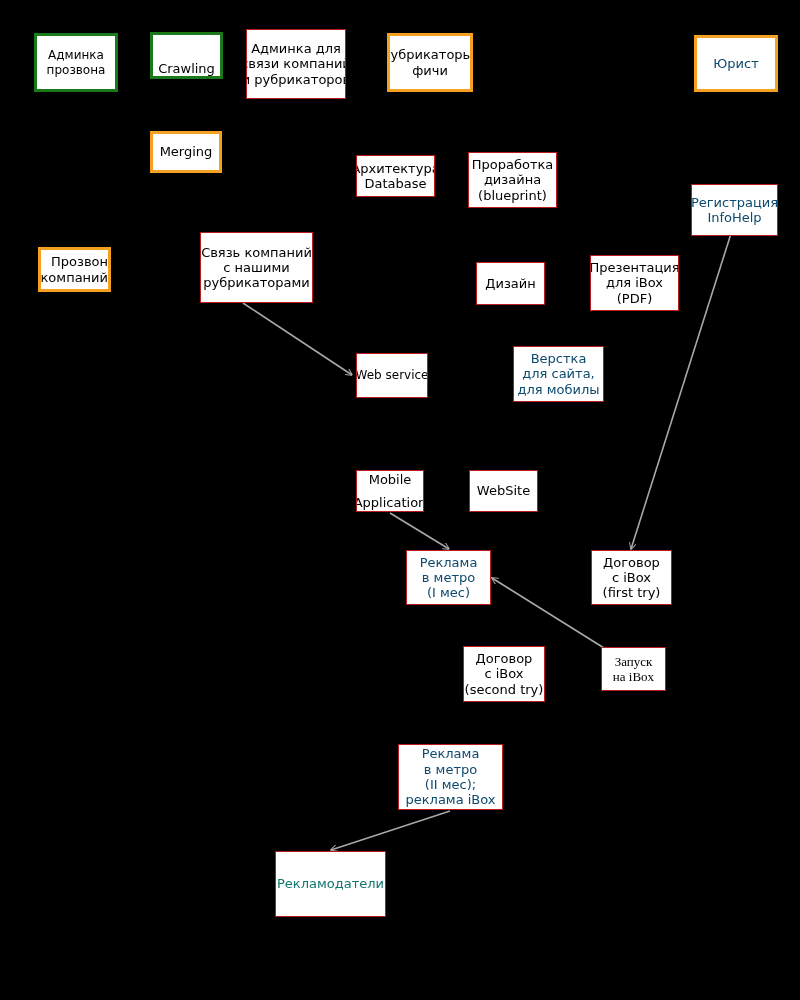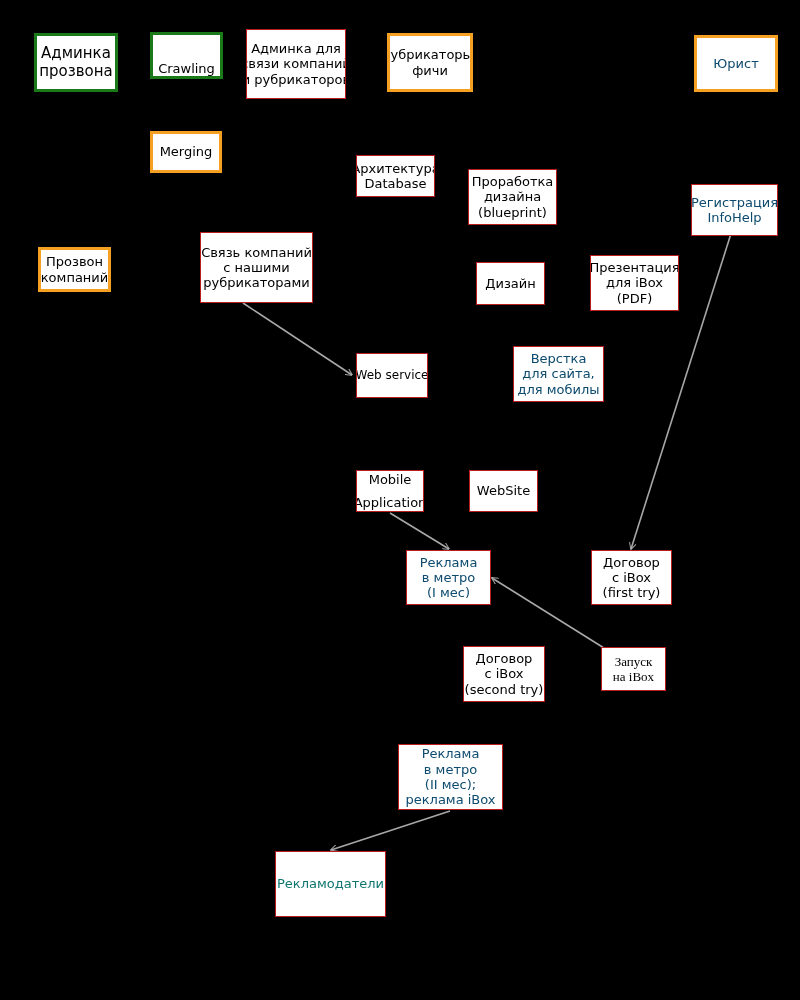--- a/index.html
+++ b/index.html
@@ -60,21 +60,21 @@
         </marker>
       </defs>
       <line x1="243" y1="303" x2="352" y2="375" stroke="#a8a8a8" stroke-width="1.6" marker-end="url(#arrow)"></line>
       <line x1="735" y1="221" x2="631" y2="549" stroke="#a8a8a8" stroke-width="1.6" marker-end="url(#arrow)"></line>
       <line x1="390" y1="513" x2="449" y2="549" stroke="#a8a8a8" stroke-width="1.6" marker-end="url(#arrow)"></line>
       <line x1="604" y1="648" x2="492" y2="578" stroke="#a8a8a8" stroke-width="1.6" marker-end="url(#arrow)"></line>
       <line x1="450" y1="811" x2="331" y2="850" stroke="#a8a8a8" stroke-width="1.6" marker-end="url(#arrow)"></line>
     </svg>
 
   <div id="node-layer">
-      <div class="node b-green t-black" style="left: 34px; top: 33px; width: 84px; height: 59px; font-size: 15px; text-align: right;">
+      <div class="node b-green t-black" style="left: 34px; top: 33px; width: 84px; height: 59px; font-size: 12px; text-align: right;">
         <span class="line">Админка</span>
         <span class="line">прозвона</span>
       </div>
       <div class="node b-green t-black" style="left: 150px; top: 32px; width: 73px; height: 47px; font-size: 13px; justify-content: flex-end;">
         <span class="line">Crawling</span>
       </div>
       <div class="node b-black t-black" style="left: 246px; top: 29px; width: 100px; height: 70px; font-size: 13px;">
         <span class="line">Админка для</span>
         <span class="line">связи компаний</span>
         <span class="line">и рубрикаторов</span>
@@ -86,30 +86,30 @@
       <div class="node b-orange t-blue" style="left: 694px; top: 35px; width: 84px; height: 57px; font-size: 13px;">
         <span class="line">Юрист</span>
       </div>
       <div class="node b-orange t-black" style="left: 150px; top: 131px; width: 72px; height: 42px; font-size: 13px;">
         <span class="line">Merging</span>
       </div>
       <div class="node b-black t-black" style="left: 356px; top: 155px; width: 79px; height: 42px; font-size: 13px;">
         <span class="line">Архитектура</span>
         <span class="line">Database</span>
       </div>
-      <div class="node b-black t-black" style="left: 468px; top: 169px; width: 89px; height: 56px; font-size: 13px;">
+      <div class="node b-black t-black" style="left: 468px; top: 152px; width: 89px; height: 56px; font-size: 13px;">
         <span class="line">Проработка</span>
         <span class="line">дизайна</span>
         <span class="line">(blueprint)</span>
       </div>
       <div class="node b-black t-blue" style="left: 691px; top: 184px; width: 87px; height: 52px; font-size: 13px;">
         <span class="line">Регистрация</span>
         <span class="line">InfoHelp</span>
       </div>
-      <div class="node b-orange t-black" style="left: 38px; top: 247px; width: 73px; height: 45px; font-size: 13px;">
+      <div class="node b-orange t-black" style="left: 38px; top: 247px; width: 73px; height: 45px; font-size: 13px; align-items: flex-end;">
         <span class="line">Прозвон</span>
         <span class="line">компаний</span>
       </div>
       <div class="node b-black t-black" style="left: 200px; top: 232px; width: 113px; height: 71px; font-size: 13px;">
         <span class="line">Связь компаний</span>
         <span class="line">с нашими</span>
         <span class="line">рубрикаторами</span>
       </div>
       <div class="node b-black t-black" style="left: 476px; top: 262px; width: 69px; height: 43px; font-size: 13px;">
         <span class="line">Дизайн</span>

